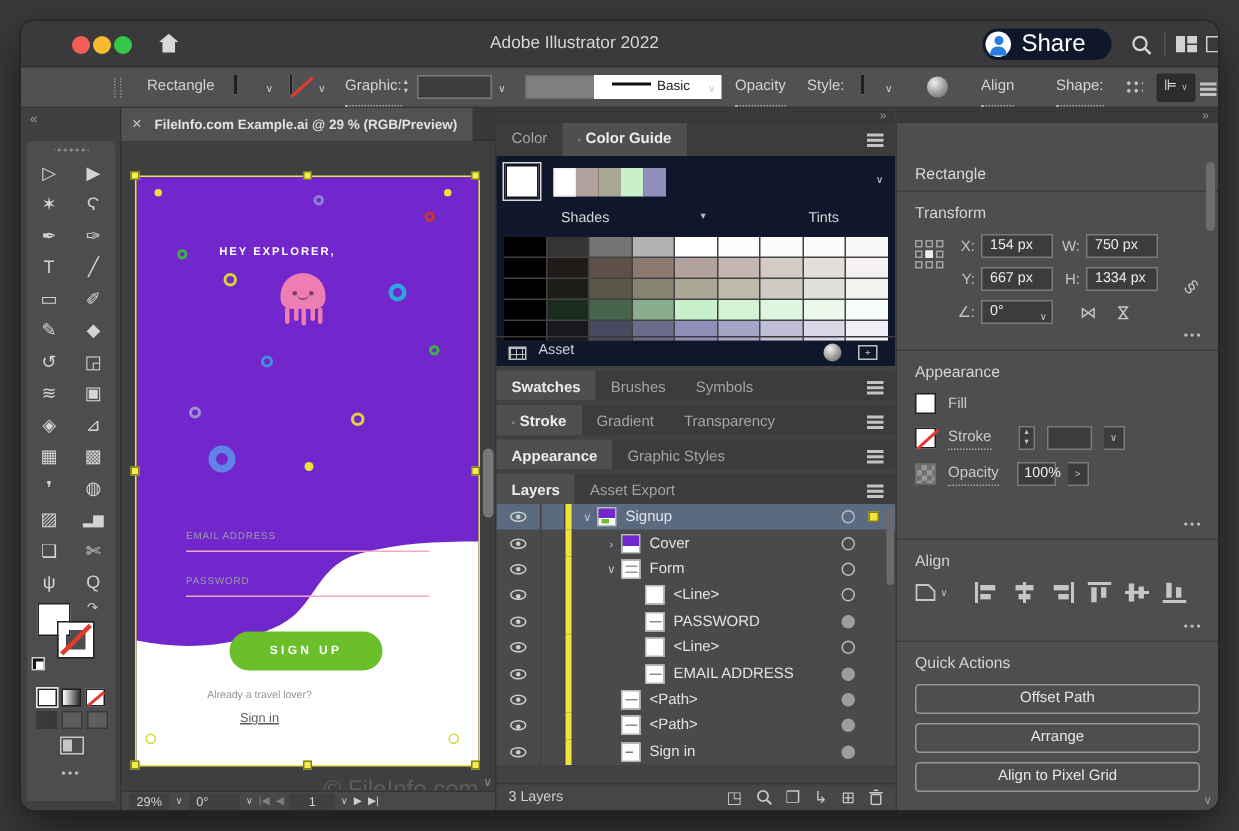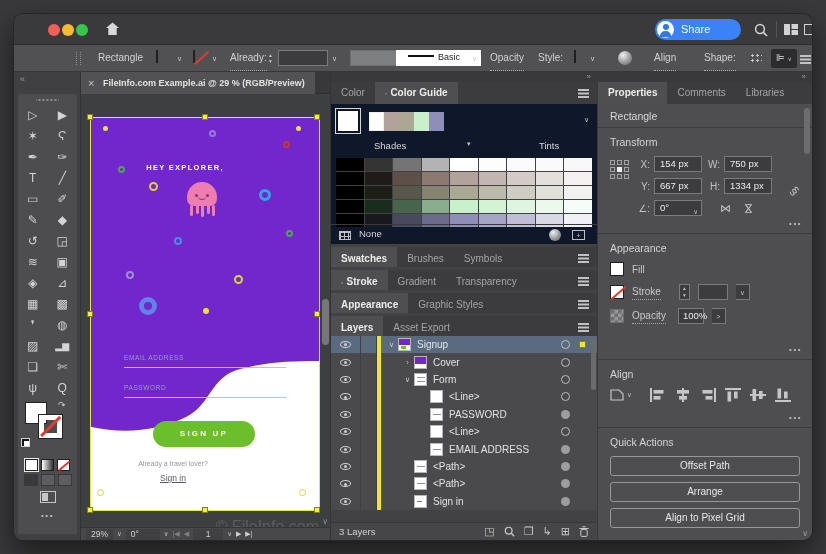--- a/index.html
+++ b/index.html
@@ -5,21 +5,21 @@
 *{margin:0;padding:0;box-sizing:border-box}
 html,body{width:826px;height:554px}
 body{background:#39393b;font-family:"Liberation Sans",sans-serif;position:relative;overflow:hidden}
 .window{position:absolute;left:14px;top:14px;width:798px;height:526px;background:#4a4a4c;border-radius:9px;overflow:hidden;box-shadow:0 0 0 1px #262628,0 12px 30px rgba(0,0,0,.55)}
 
 .titlebar{position:absolute;top:0;left:0;right:0;height:31px;background:#3a3a3c;border-bottom:1px solid #2d2d2f}
 .light{position:absolute;top:10px;width:12px;height:12px;border-radius:50%}
 .l-red{left:34px;background:#f35f57}.l-yel{left:48px;background:#f8bb2d}.l-grn{left:62px;background:#35c64a}
 .home{position:absolute;left:91px;top:8px}
 .win-title{position:absolute;left:120px;right:180px;top:0;line-height:31px;text-align:center;color:#d6d6d6;font-size:11.5px}
-.share{position:absolute;left:641px;top:5px;width:86px;height:21px;background:#3b82f6;border-radius:11px;color:#fff;font-size:11px}
+.share{position:absolute;left:641px;top:5px;width:86px;height:21px;background:#0f172a;border-radius:11px;color:#fff;font-size:16px}
 .share .avatar{position:absolute;left:2px;top:2px;width:17px;height:17px;background:#fff;border-radius:50%}
 .share .avatar::before{content:"";position:absolute;left:5.5px;top:3px;width:6px;height:6px;border-radius:50%;background:#2a7de1}
 .share .avatar::after{content:"";position:absolute;left:3px;top:9.5px;width:11px;height:6px;border-radius:5px 5px 0 0;background:#2a7de1}
 .share .sh-label{position:absolute;left:26px;top:0;line-height:21px}
 .tb-search{position:absolute;left:740px;top:9px}
 .tb-sep{position:absolute;left:762px;top:7px;width:1px;height:17px;background:#545456}
 .ws1{position:absolute;left:770px;top:10px}.ws2{position:absolute;left:790px;top:10px}
 
 .controlbar{position:absolute;top:31px;left:0;right:0;height:27px;background:#515153;border-bottom:1px solid #37373a;color:#d2d2d2;font-size:10px}
 .controlbar>*{position:absolute}
@@ -181,20 +181,21 @@
 
   <div class="titlebar">
     <span class="light l-red"></span>
     <span class="light l-yel"></span>
     <span class="light l-grn"></span>
     <span class="home">
       <svg width="15" height="14" viewBox="0 0 15 14">
           <path d="M7.5 0.5 L14 6 H11.7 V13 H3.3 V6 H1 Z" fill="#d8d8da"></path>
         </svg>
     </span>
+    <div class="win-title">Adobe Illustrator 2022</div>
     <div class="share">
       <span class="avatar"></span>
       <span class="sh-label">Share</span>
     </div>
     <span class="tb-search">
       <svg width="14" height="14" viewBox="0 0 14 14">
           <circle cx="6" cy="6" r="4.4" fill="none" stroke="#d4d4d6" stroke-width="1.5"></circle>
           <line x1="9.4" y1="9.4" x2="13" y2="13" stroke="#d4d4d6" stroke-width="1.7"></line>
         </svg>
     </span>
@@ -214,21 +215,21 @@
     </span>
   </div>
 
   <div class="controlbar">
     <span class="cb-grip"></span>
     <span class="cb-label">Rectangle</span>
     <span class="sw" style="left:142px"></span>
     <span class="chev" style="left:163px">∨</span>
     <span class="sw slash" style="left:177px"></span>
     <span class="chev" style="left:198px">∨</span>
-    <span class="dlink" style="left:216px">Already:</span>
+    <span class="dlink" style="left:216px">Graphic:</span>
     <span class="stepper" style="left:252px">▴<br>▾</span>
     <span class="fld" style="left:264px;width:50px"></span>
     <span class="chev" style="left:318px">∨</span>
     <span class="cb-dis"></span>
     <span class="chev" style="left:424px;color:#8e8e90">∨</span>
     <span class="brushfld"><i class="bline"></i><span>Basic</span></span>
     <span class="chev" style="left:458px">∨</span>
     <span class="dlink" style="left:476px">Opacity</span>
     <span class="cb-label" style="left:524px">Style:</span>
     <span class="sw" style="left:556px"></span>
@@ -435,21 +436,21 @@
           <span style="background: rgb(72, 72, 94);"></span>
           <span style="background: rgb(108, 107, 140);"></span>
           <span style="background: rgb(143, 142, 184);"></span>
           <span style="background: rgb(166, 165, 199);"></span>
           <span style="background: rgb(191, 190, 214);"></span>
           <span style="background: rgb(216, 216, 231);"></span>
           <span style="background: rgb(240, 240, 246);"></span>
         </div>
       <div class="cgfoot">
         <span class="cg-gridicon"></span>
-        <span class="cg-none">None</span>
+        <span class="cg-none">Asset</span>
         <span class="cg-globe sphere" style="width:12px;height:12px;position:absolute"></span>
         <span class="newgrp">+</span>
       </div>
     </div>
     <div class="grouprow" id="group-0">
         <span class="tab active">Swatches</span>
         <span class="tab">Brushes</span>
         <span class="tab">Symbols</span>
         <span class="burger rowburger"></span>
       </div>
@@ -612,25 +613,20 @@
               <line x1="3.5" y1="0.8" x2="6.5" y2="0.8" stroke="#c8c8ca" stroke-width="1"></line>
               <rect x="1.8" y="3.6" width="6.4" height="6.8" rx="1" fill="none" stroke="#c8c8ca" stroke-width="1"></rect>
             </svg>
         </span>
       </span>
     </div>
   </div>
 
   <div class="rightcol">
     <div class="dockstrip">»</div>
-    <div class="tabrow" id="props-tabs">
-        <span class="tab active">Properties</span>
-        <span class="tab">Comments</span>
-        <span class="tab">Libraries</span>
-      </div>
     <div class="propbody">
       <div class="selrow">Rectangle</div>
 
       <div class="section" style="height:106px">
         <div class="sec-title">Transform</div>
         <span class="refpt">
           <span></span>
             <span></span>
             <span></span>
             <span></span>

